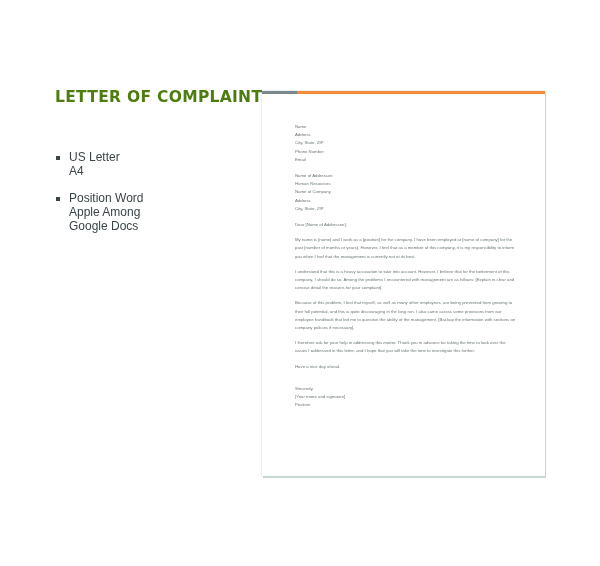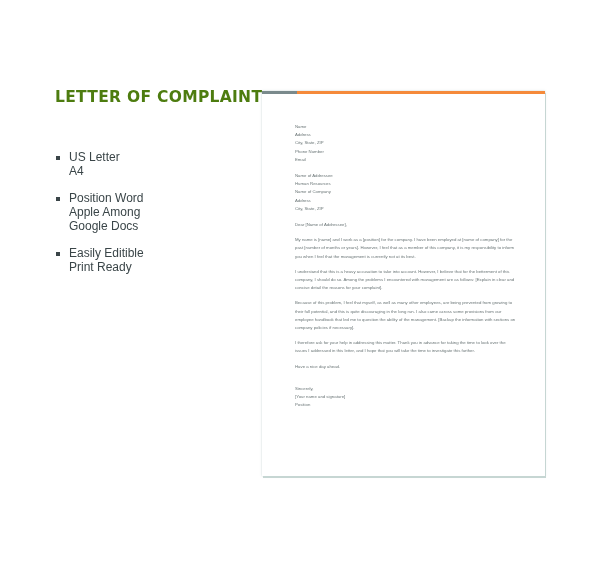--- a/index.html
+++ b/index.html
@@ -30,25 +30,20 @@
     <span class="bullet"></span>
     <div class="feature-line">US Letter</div>
     <div class="feature-line">A4</div>
   </li>
   <li class="feature">
     <span class="bullet"></span>
     <div class="feature-line">Position Word</div>
     <div class="feature-line">Apple Among</div>
     <div class="feature-line">Google Docs</div>
   </li>
-  <li class="feature">
-    <span class="bullet"></span>
-    <div class="feature-line">Easily Editible</div>
-    <div class="feature-line">Print Ready</div>
-  </li>
 </ul>
 
 <div class="page">
   <div class="topbar">
     <div class="gray"></div>
     <div class="orange"></div>
   </div>
   <div class="content">
     <div class="blk">
       <div>Name</div>

